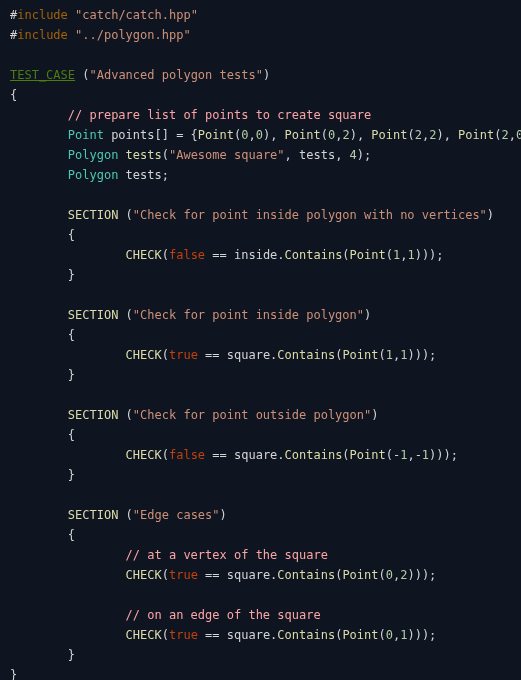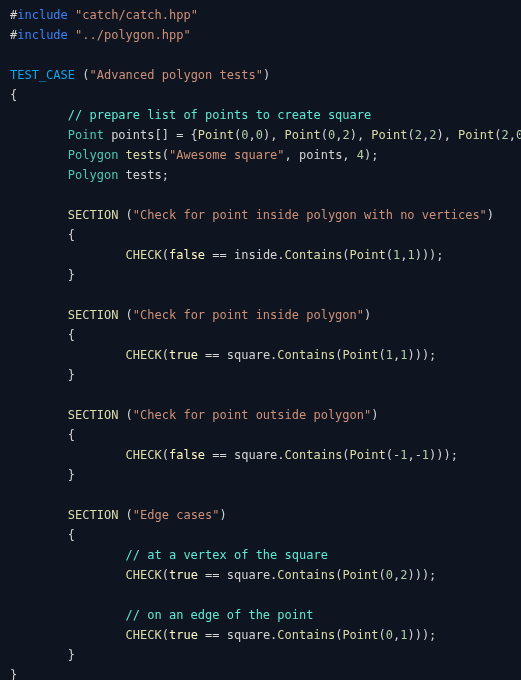--- a/index.html
+++ b/index.html
@@ -1,41 +1,41 @@
 <!DOCTYPE html>
 <html><head>
 <meta charset="utf-8">
 <style>
   html,body{margin:0;padding:0;background:#0e1420;color:#d4d4d4;
     font-family:Consolas,"Courier New",monospace;font-size:12px;
     line-height:20px;width:521px;}
   pre{margin:0;padding:5px 10px;white-space:pre;}
   span{white-space:pre;}
   
-  .kw-pp{color:#0ea5e9;}        
-  .kw-red{color:#3b82f6;}       
+  .kw-pp{color:#4d7c0f;text-decoration:underline;}        
+  .kw-red{color:#a16207;}       
   .str{color:#ce9178;}          
-  .cmt{color:#5eead4;}          
+  .cmt{color:#fca5a5;}          
   .type{color:#4ec9b0;}         
   .func{color:#dcdcaa;}         
   .num{color:#b5cea8;}          
-  .kw-blue{color:#fef9c3;}      
+  .kw-blue{color:#c2410c;}      
   .pl{color:#d4d4d4;}           
 </style>
 </head>
 <body>
 
 <pre><span class="pl">#</span><span class="kw-red">include</span><span class="str"> "catch/catch.hpp"</span>
 <span class="pl">#</span><span class="kw-red">include</span><span class="str"> "../polygon.hpp"</span>
 
 <span class="kw-pp">TEST_CASE</span><span class="pl"> (</span><span class="str">"Advanced polygon tests"</span><span class="pl">)</span>
 <span class="pl">{</span>
 <span class="cmt">        // prepare list of points to create square</span>
 <span class="pl">        </span><span class="type">Point</span><span class="pl"> points[] = {</span><span class="func">Point</span><span class="pl">(</span><span class="num">0</span><span class="pl">,</span><span class="num">0</span><span class="pl">), </span><span class="func">Point</span><span class="pl">(</span><span class="num">0</span><span class="pl">,</span><span class="num">2</span><span class="pl">), </span><span class="func">Point</span><span class="pl">(</span><span class="num">2</span><span class="pl">,</span><span class="num">2</span><span class="pl">), </span><span class="func">Point</span><span class="pl">(</span><span class="num">2</span><span class="pl">,</span><span class="num">0</span>
-<span class="pl">        </span><span class="type">Polygon</span><span class="pl"> </span><span class="func">tests</span><span class="pl">(</span><span class="str">"Awesome square"</span><span class="pl">, points, </span><span class="num">4</span><span class="pl">);</span>
+<span class="pl">        </span><span class="type">Polygon</span><span class="pl"> </span><span class="func">tests</span><span class="pl">(</span><span class="str">"Awesome square"</span><span class="pl">, tests, </span><span class="num">4</span><span class="pl">);</span>
 <span class="pl">        </span><span class="type">Polygon</span><span class="pl"> tests;</span>
 
 <span class="pl">        </span><span class="func">SECTION</span><span class="pl"> (</span><span class="str">"Check for point inside polygon with no vertices"</span><span class="pl">)</span>
 <span class="pl">        {</span>
 <span class="pl">                </span><span class="func">CHECK</span><span class="pl">(</span><span class="kw-blue">false</span><span class="pl"> == inside.</span><span class="func">Contains</span><span class="pl">(</span><span class="func">Point</span><span class="pl">(</span><span class="num">1</span><span class="pl">,</span><span class="num">1</span><span class="pl">)));</span>
 <span class="pl">        }</span>
 
 <span class="pl">        </span><span class="func">SECTION</span><span class="pl"> (</span><span class="str">"Check for point inside polygon"</span><span class="pl">)</span>
 <span class="pl">        {</span>
 <span class="pl">                </span><span class="func">CHECK</span><span class="pl">(</span><span class="kw-blue">true</span><span class="pl"> == square.</span><span class="func">Contains</span><span class="pl">(</span><span class="func">Point</span><span class="pl">(</span><span class="num">1</span><span class="pl">,</span><span class="num">1</span><span class="pl">)));</span>
@@ -44,17 +44,17 @@
 <span class="pl">        </span><span class="func">SECTION</span><span class="pl"> (</span><span class="str">"Check for point outside polygon"</span><span class="pl">)</span>
 <span class="pl">        {</span>
 <span class="pl">                </span><span class="func">CHECK</span><span class="pl">(</span><span class="kw-blue">false</span><span class="pl"> == square.</span><span class="func">Contains</span><span class="pl">(</span><span class="func">Point</span><span class="pl">(-</span><span class="num">1</span><span class="pl">,-</span><span class="num">1</span><span class="pl">)));</span>
 <span class="pl">        }</span>
 
 <span class="pl">        </span><span class="func">SECTION</span><span class="pl"> (</span><span class="str">"Edge cases"</span><span class="pl">)</span>
 <span class="pl">        {</span>
 <span class="cmt">                // at a vertex of the square</span>
 <span class="pl">                </span><span class="func">CHECK</span><span class="pl">(</span><span class="kw-blue">true</span><span class="pl"> == square.</span><span class="func">Contains</span><span class="pl">(</span><span class="func">Point</span><span class="pl">(</span><span class="num">0</span><span class="pl">,</span><span class="num">2</span><span class="pl">)));</span>
 
-<span class="cmt">                // on an edge of the point</span>
+<span class="cmt">                // on an edge of the square</span>
 <span class="pl">                </span><span class="func">CHECK</span><span class="pl">(</span><span class="kw-blue">true</span><span class="pl"> == square.</span><span class="func">Contains</span><span class="pl">(</span><span class="func">Point</span><span class="pl">(</span><span class="num">0</span><span class="pl">,</span><span class="num">1</span><span class="pl">)));</span>
 <span class="pl">        }</span>
 <span class="pl">}</span>
 </pre>
 
 </body></html>

